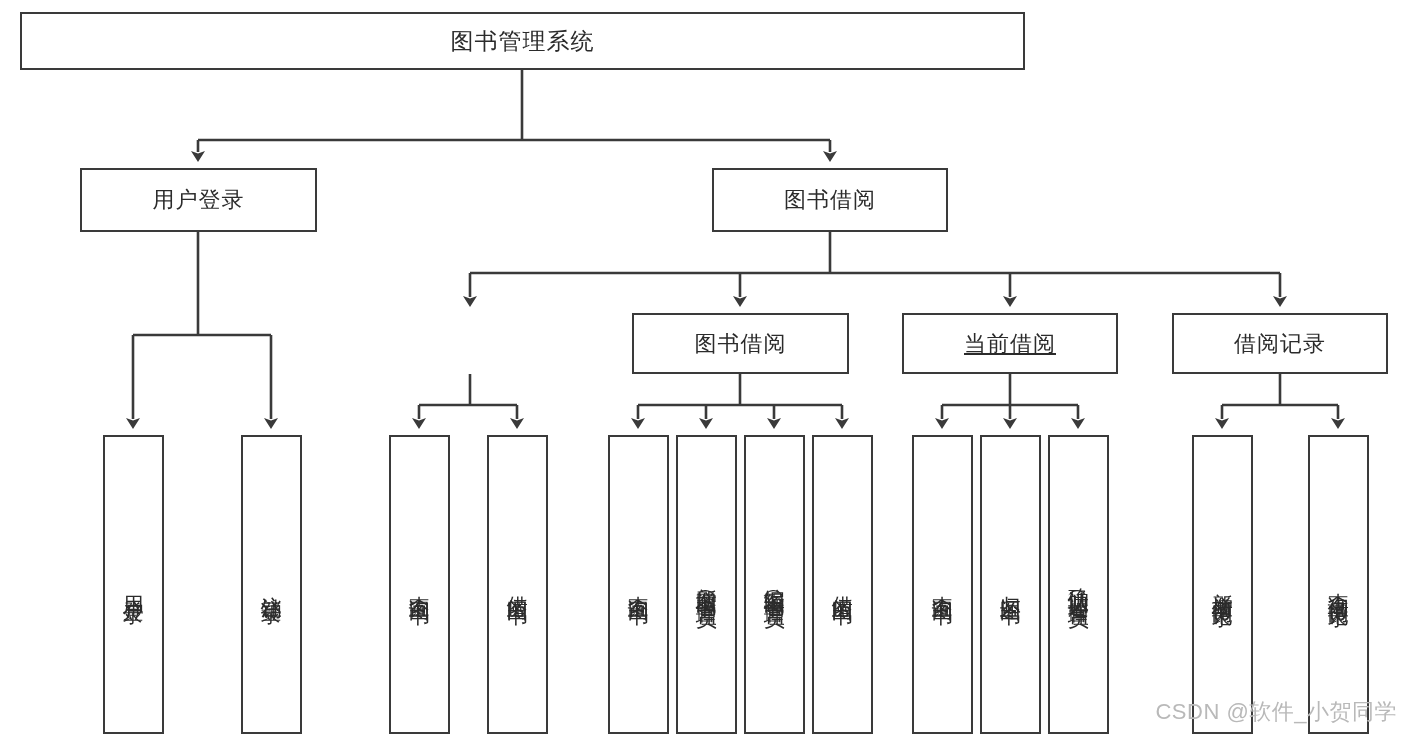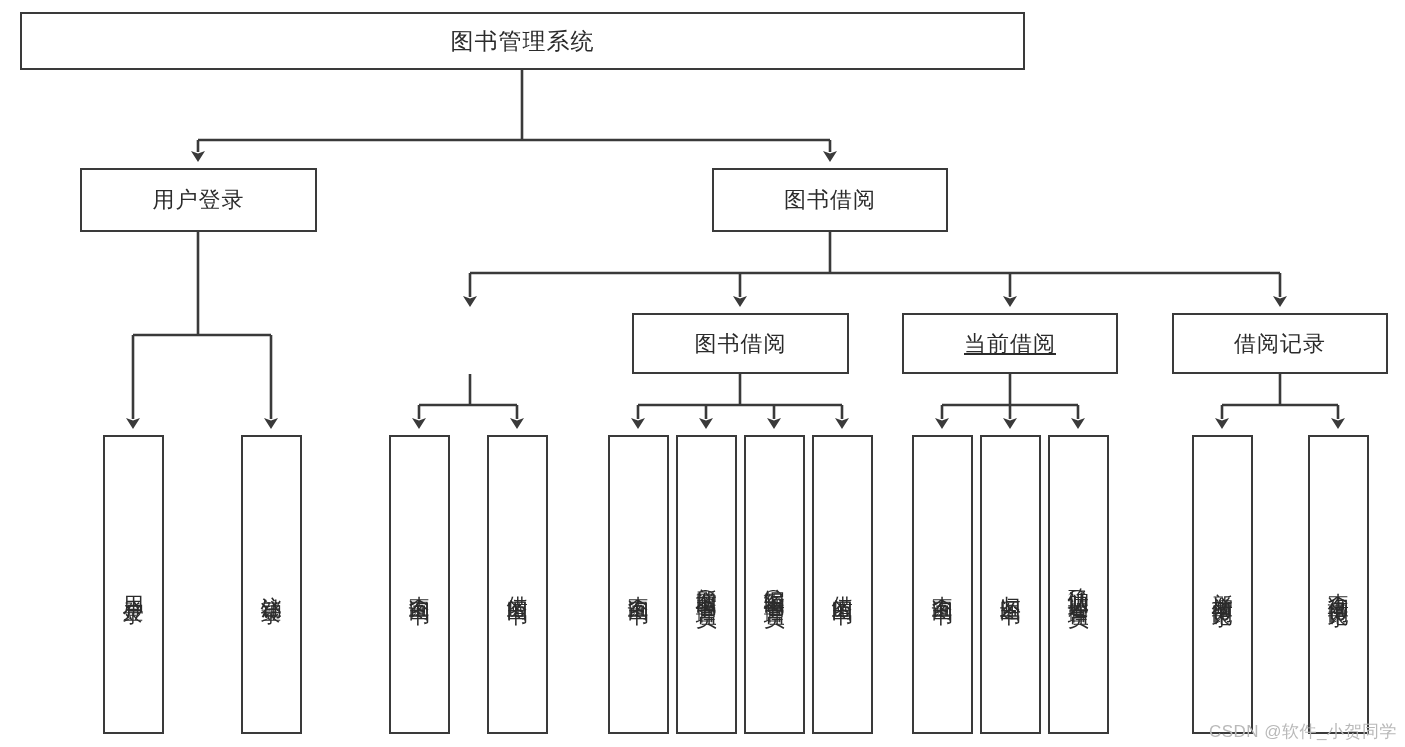--- a/index.html
+++ b/index.html
@@ -61,22 +61,22 @@
     text-orientation: upright;
     font-size: 21px;
     line-height: 1.32;
     letter-spacing: 3px;
     white-space: nowrap;
     text-align: center;
   }
   .watermark {
     position: absolute;
     right: 8px;
-    bottom: 4px;
-    font-size: 17px;
+    bottom: 20px;
+    font-size: 22px;
     color: #b9b9b9;
     white-space: nowrap;
     z-index: 5;
     letter-spacing: 0.5px;
   }
 </style>
 </head>
 <body>
 
 <div id="canvas">

